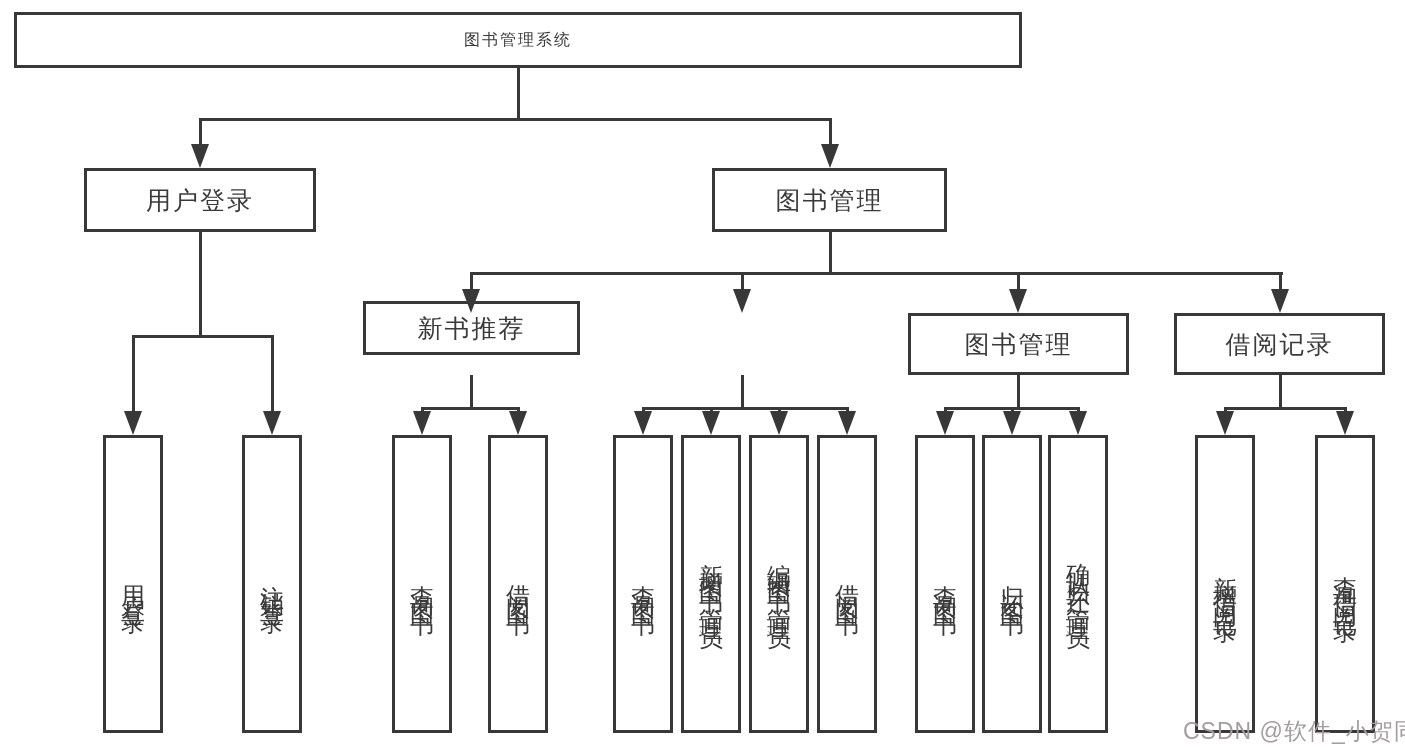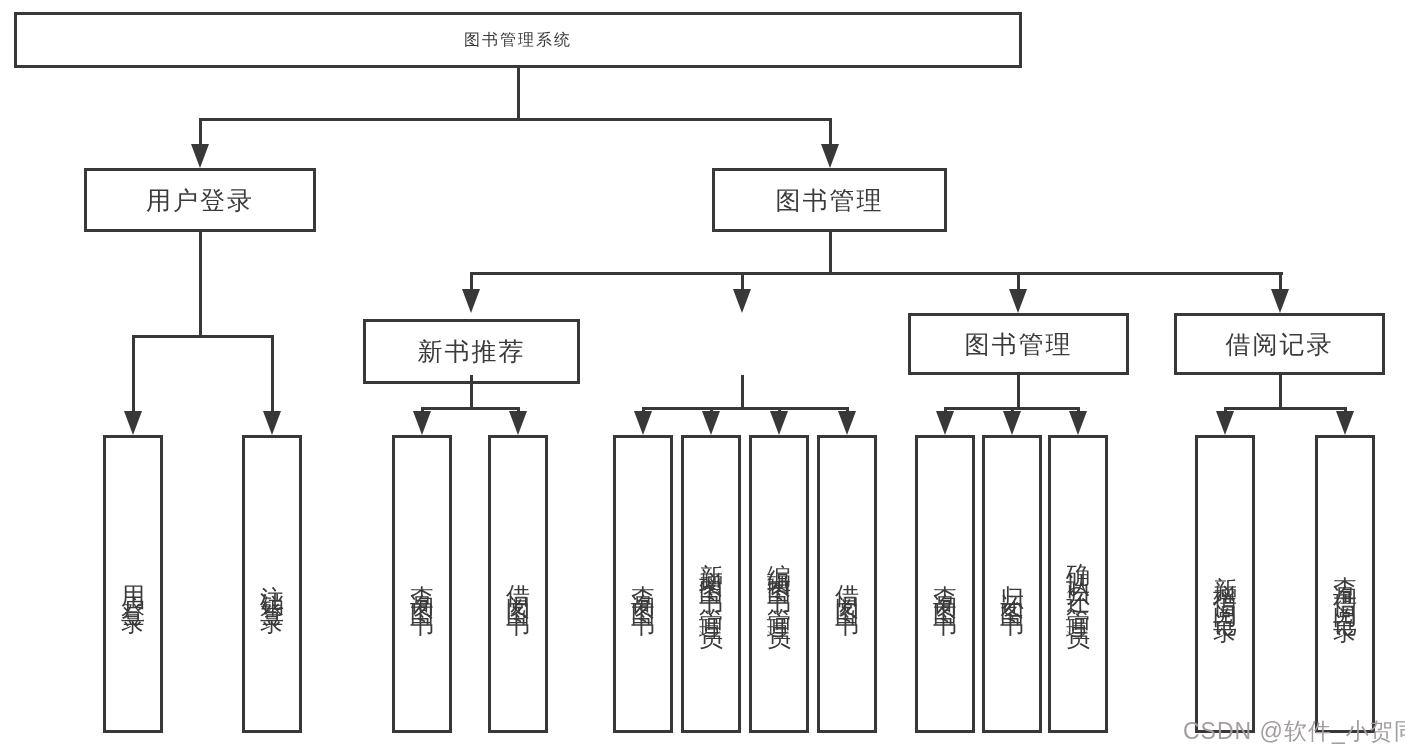--- a/index.html
+++ b/index.html
@@ -62,21 +62,21 @@
   </div>
 
   <div class="box h" style="left:84px;top:168px;width:232px;height:64px">
     <span>用户登录</span>
   </div>
 
   <div class="box h" style="left:712px;top:168px;width:235px;height:64px">
     <span>图书管理</span>
   </div>
 
-  <div class="box h" style="left:363px;top:319px;width:217px;height:65px">
+  <div class="box h" style="left:363px;top:301px;width:217px;height:54px">
     <span>新书推荐</span>
   </div>
 
 
   <div class="box h" style="left:908px;top:313px;width:221px;height:62px">
     <span>图书管理</span>
   </div>
 
   <div class="box h" style="left:1174px;top:313px;width:211px;height:62px">
     <span>借阅记录</span>

